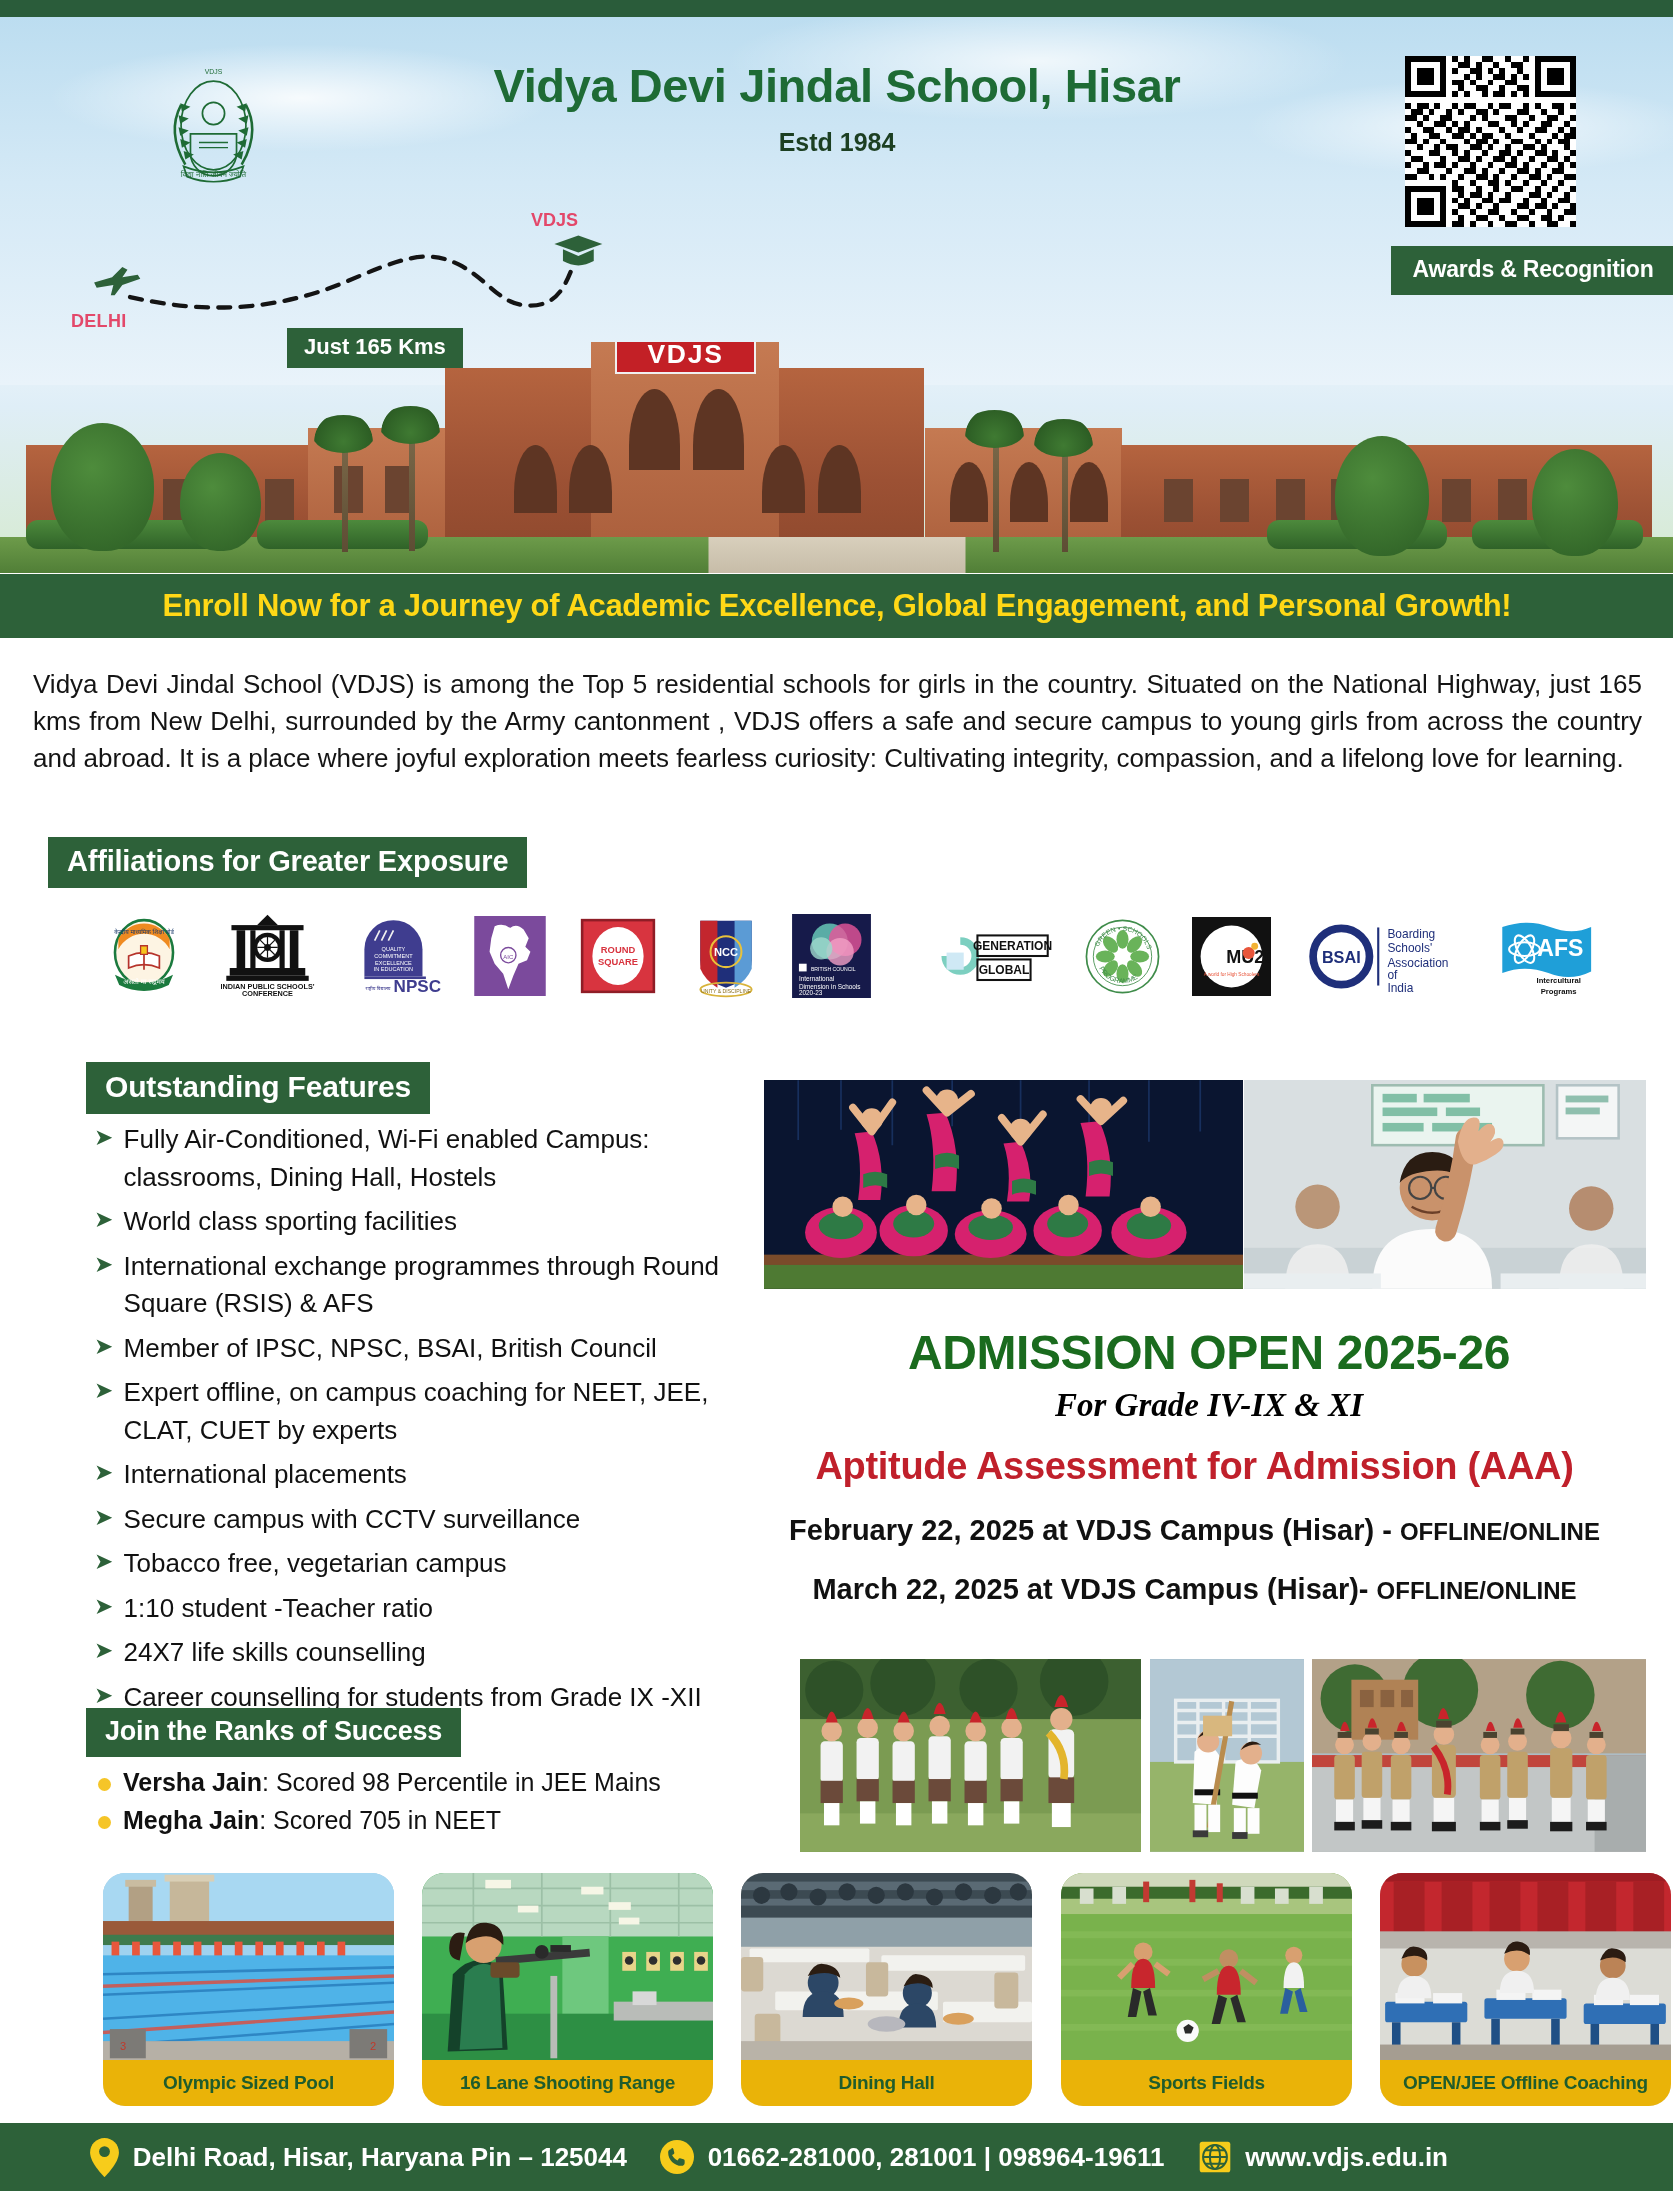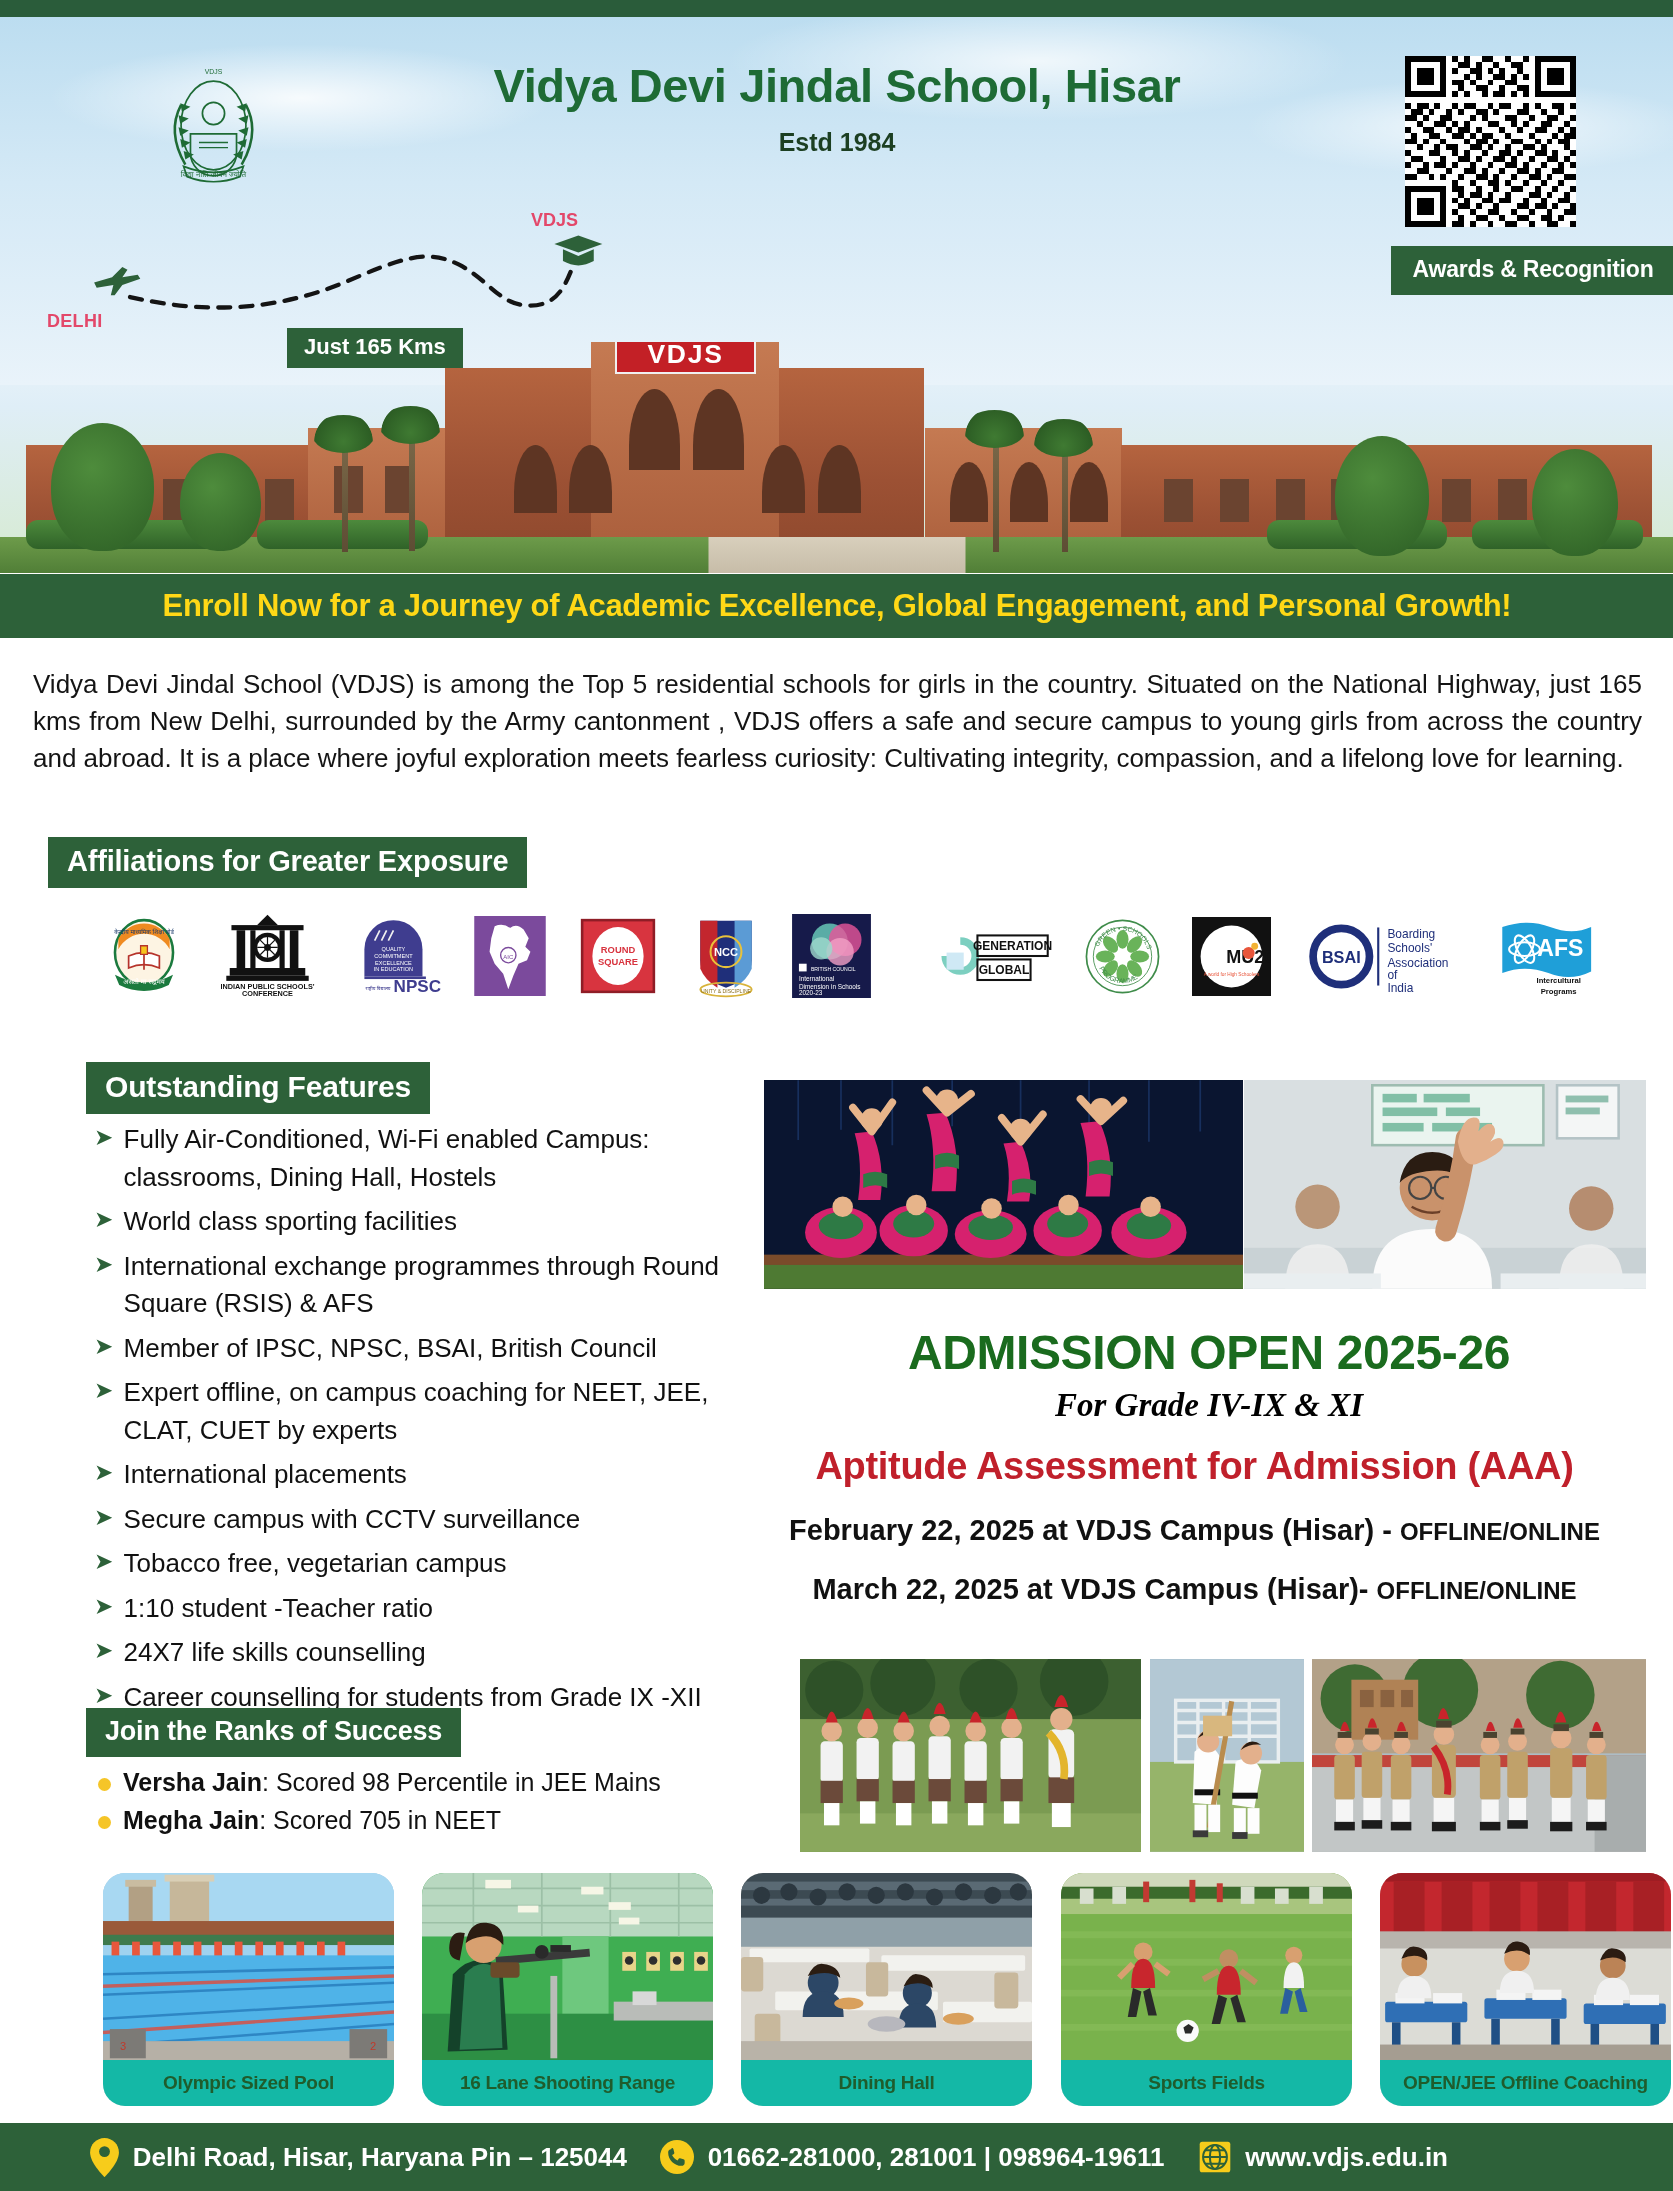--- a/index.html
+++ b/index.html
@@ -122,21 +122,21 @@
     position: absolute; right: 0; top: 229px;
     padding: 10.3px 20.5px 12px 22px;
     background: #2d6139; color: #ffffff;
     font-size: 23px; font-weight: 800;
     letter-spacing: -0.2px;
   }
 
   
   .map-wrap { position: absolute; left: 0; top: 184px; width: 616px; height: 163px; }
   .delhi-label {
-    position: absolute; left: 47px; top: 110px;
+    position: absolute; left: 71px; top: 110px;
     font-size: 18px; font-weight: 800; color: #e3486a;
     letter-spacing: 0.3px;
   }
   .vdjs-label {
     position: absolute; left: 531px; top: 8.6px;
     font-size: 18px; font-weight: 800; color: #e3486a;
   }
   .km-chip {
     position: absolute; left: 287px; top: 127px;
     background: #2d6139; color: #fff;
@@ -262,21 +262,21 @@
   
   .strip { position: absolute; top: 1873px; }
   .card {
     position: absolute; width: 291px; height: 233px;
     border-radius: 22px; overflow: hidden;
     background: #ddd;
   }
   .card-img { position: absolute; left: 0; top: 0; width: 291px; height: 187px; }
   .card-cap {
     position: absolute; left: 0; bottom: 0; width: 291px; height: 46px;
-    background: #14b8a6;
+    background: #eab308;
     display: flex; align-items: center; justify-content: center;
     color: #1f5c2c; font-size: 19px; font-weight: 800;
     letter-spacing: -0.3px;
   }
 
   
   .footer {
     position: absolute; left: 0; top: 2123px;
     width: 1674px; height: 68px;
     background: #2d6139;

